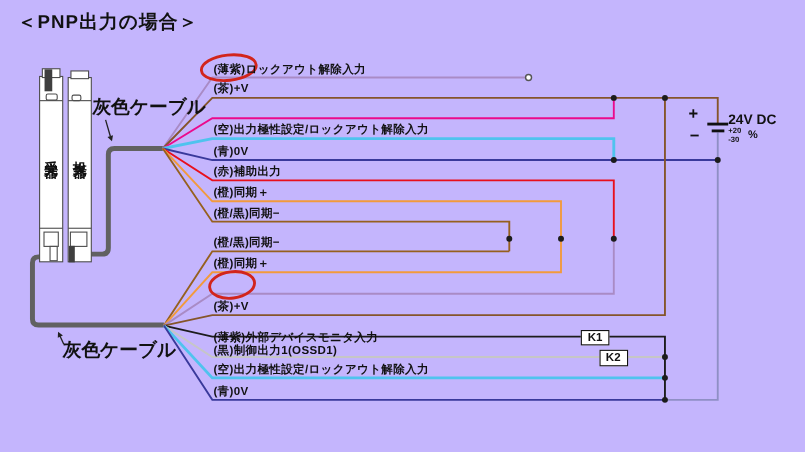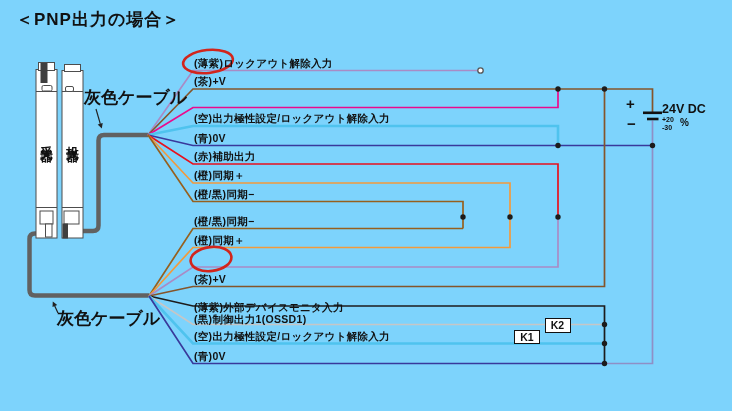--- a/index.html
+++ b/index.html
@@ -1,16 +1,16 @@
 <!DOCTYPE html>
 <html><head>
 <meta charset="utf-8">
 <style>
   html,body{margin:0;padding:0;background:#fff;}
-  .page{position:relative;width:732px;height:411px;background:#7dd3fc;
+  .page{position:relative;width:732px;height:411px;background:#c4b5fd;
         font-family:"Liberation Sans",sans-serif;color:#111;overflow:hidden;}
   .page svg{position:absolute;left:0;top:0;}
   .txt{position:absolute;white-space:nowrap;}
   .title{left:16px;top:8px;font-size:17px;font-weight:700;letter-spacing:1px;}
   .wl{position:absolute;left:194px;font-size:10.5px;font-weight:600;line-height:12px;
       white-space:nowrap;letter-spacing:0.3px;}
   .vlabel{position:absolute;writing-mode:vertical-rl;text-orientation:upright;
           font-size:12.5px;font-weight:600;letter-spacing:2px;line-height:14px;}
   .cablelabel{font-size:17px;font-weight:600;line-height:15.5px;}
   .kbox{position:absolute;background:#fff;border:1.4px solid #111;box-sizing:border-box;
@@ -121,21 +121,21 @@
   <div class="wl" style="top:187.5px;">(橙/黒)同期−</div>
 
   <div class="wl" style="top:214.5px;">(橙/黒)同期−</div>
   <div class="wl" style="top:233.5px;">(橙)同期＋</div>
   <div class="wl" style="top:253px;margin-top:48px;">(薄紫)外部デバイスモニタ入力</div>
   <div class="wl" style="top:272.5px;">(茶)+V</div>
   <div class="wl" style="top:292px;margin-top:21px;">(黒)制御出力1(OSSD1)</div>
   <div class="wl" style="top:329.5px;">(空)出力極性設定/ロックアウト解除入力</div>
   <div class="wl" style="top:349.5px;">(青)0V</div>
 
-  <div class="kbox" style="left:514px;top:299.5px;width:26px;height:14.5px;margin-top:30px;">K1</div>
+  <div class="kbox" style="left:528px;top:299.5px;width:26px;height:14.5px;">K1</div>
   <div class="kbox" style="left:544.5px;top:317.5px;width:26px;height:15px;">K2</div>
 
   <div class="txt psplus" style="left:626px;top:95px;">+</div>
   <div class="txt psplus" style="left:627px;top:115px;">−</div>
   <div class="txt psvolt" style="left:662px;top:102px;">24V DC</div>
   <div class="txt pstol" style="left:662px;top:116px;">+20</div>
   <div class="txt pstol" style="left:662px;top:123.5px;">-30</div>
   <div class="txt pspct" style="left:680px;top:117px;">%</div>
 
 </div>

